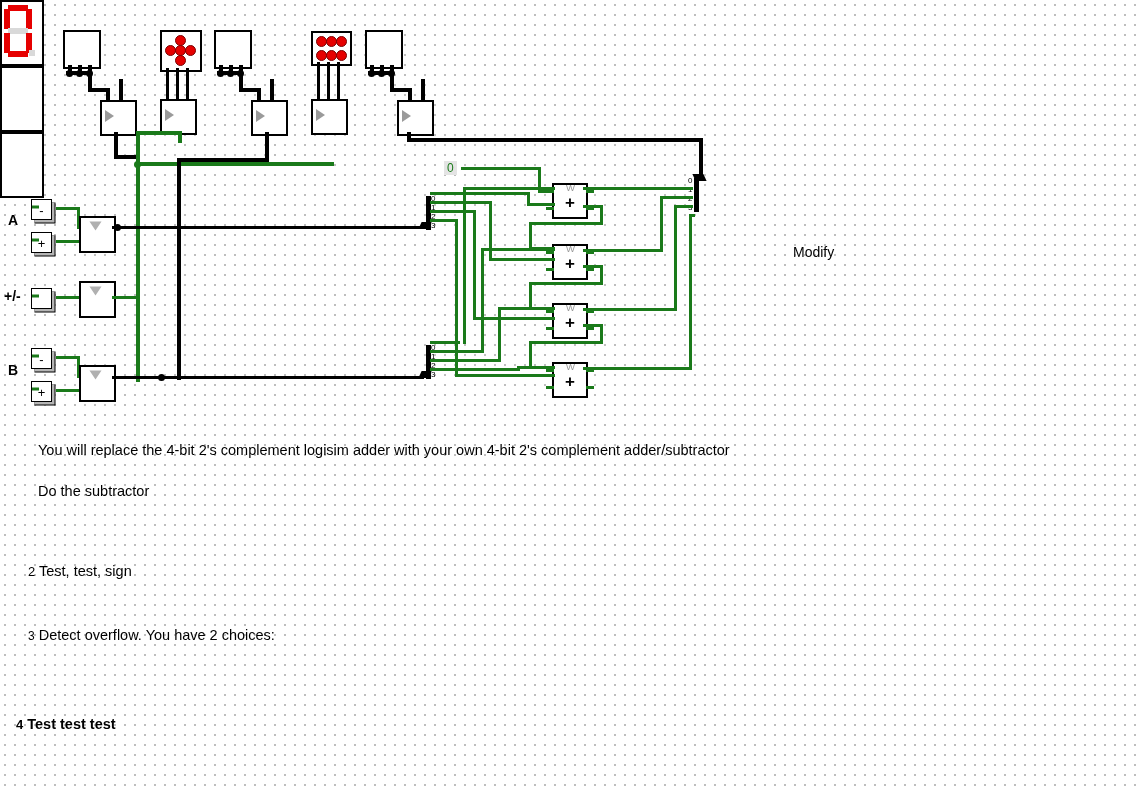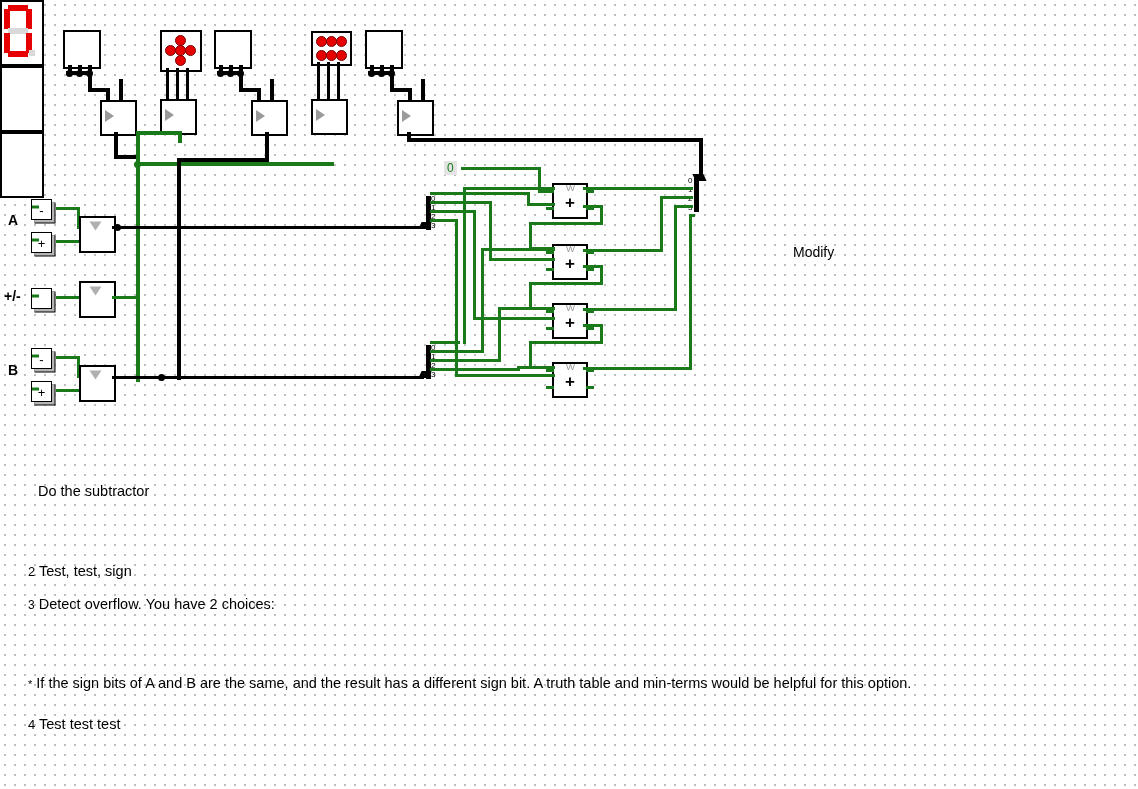--- a/index.html
+++ b/index.html
@@ -392,34 +392,31 @@
   <div class="wg" style="left:583px;top:308px;width:94px;height:3px;"></div>
   <div class="wg" style="left:674px;top:205px;width:3px;height:106px;"></div>
   <div class="wg" style="left:674px;top:205px;width:19px;height:3px;"></div>
 
   <div class="wg" style="left:583px;top:367px;width:109px;height:3px;"></div>
   <div class="wg" style="left:689px;top:214px;width:3px;height:156px;"></div>
   <div class="wg" style="left:689px;top:214px;width:6px;height:3px;"></div>
 
   <div class="lab canvaslab" style="left:793px;top:244px;">Modify</div>
 
+  <div class="para" style="left:38px;top:442px;">You will replace the 4-bit 2's complement logisim adder with your own 4-bit 2's complement adder/subtractor</div>
   <div class="para" style="left:38px;top:483px;">Do the subtractor</div>
 
   <div class="para" style="left:28px;top:563px;">
     <span class="num">2</span>
     <span>Test, test, sign</span>
   </div>
-  <div class="para" style="left:28px;top:596px;">
+  <div class="para" style="left:28px;top:627px;">
     <span class="num" style="font-size:12px;">3</span>
     <span>Detect overflow. You have 2 choices:</span>
   </div>
 
-  <div class="para" style="left:28px;top:675px;">
-    <span class="num" style="font-size:11px;">*</span>
-    <span>If the sign bits of A and B are the same, and the result has a different sign bit. A truth table and min-terms would be helpful for this option.</span>
-  </div>
-
-  <div class="para" style="left:28px;top:716px;">
+
+  <div class="para" style="left:16px;top:716px;font-weight:bold;">
     <span class="num">4</span>
     <span>Test test test</span>
   </div>
 
 </div>
 
 </body></html>

